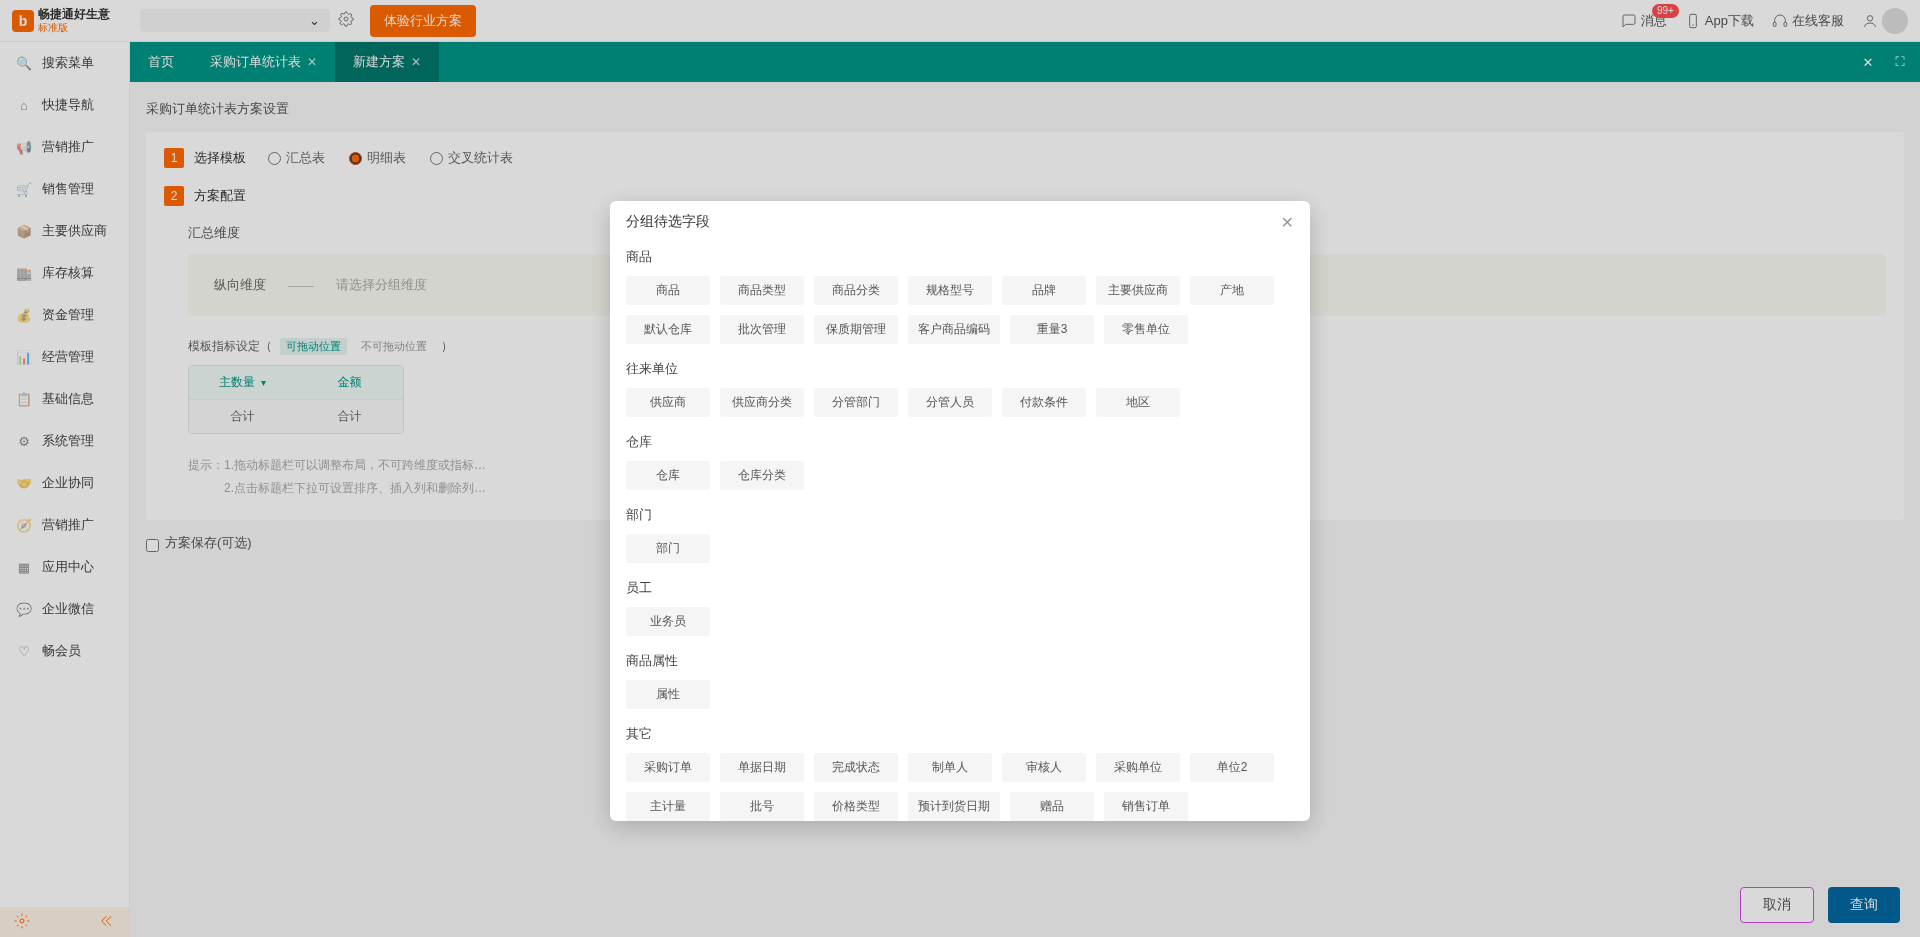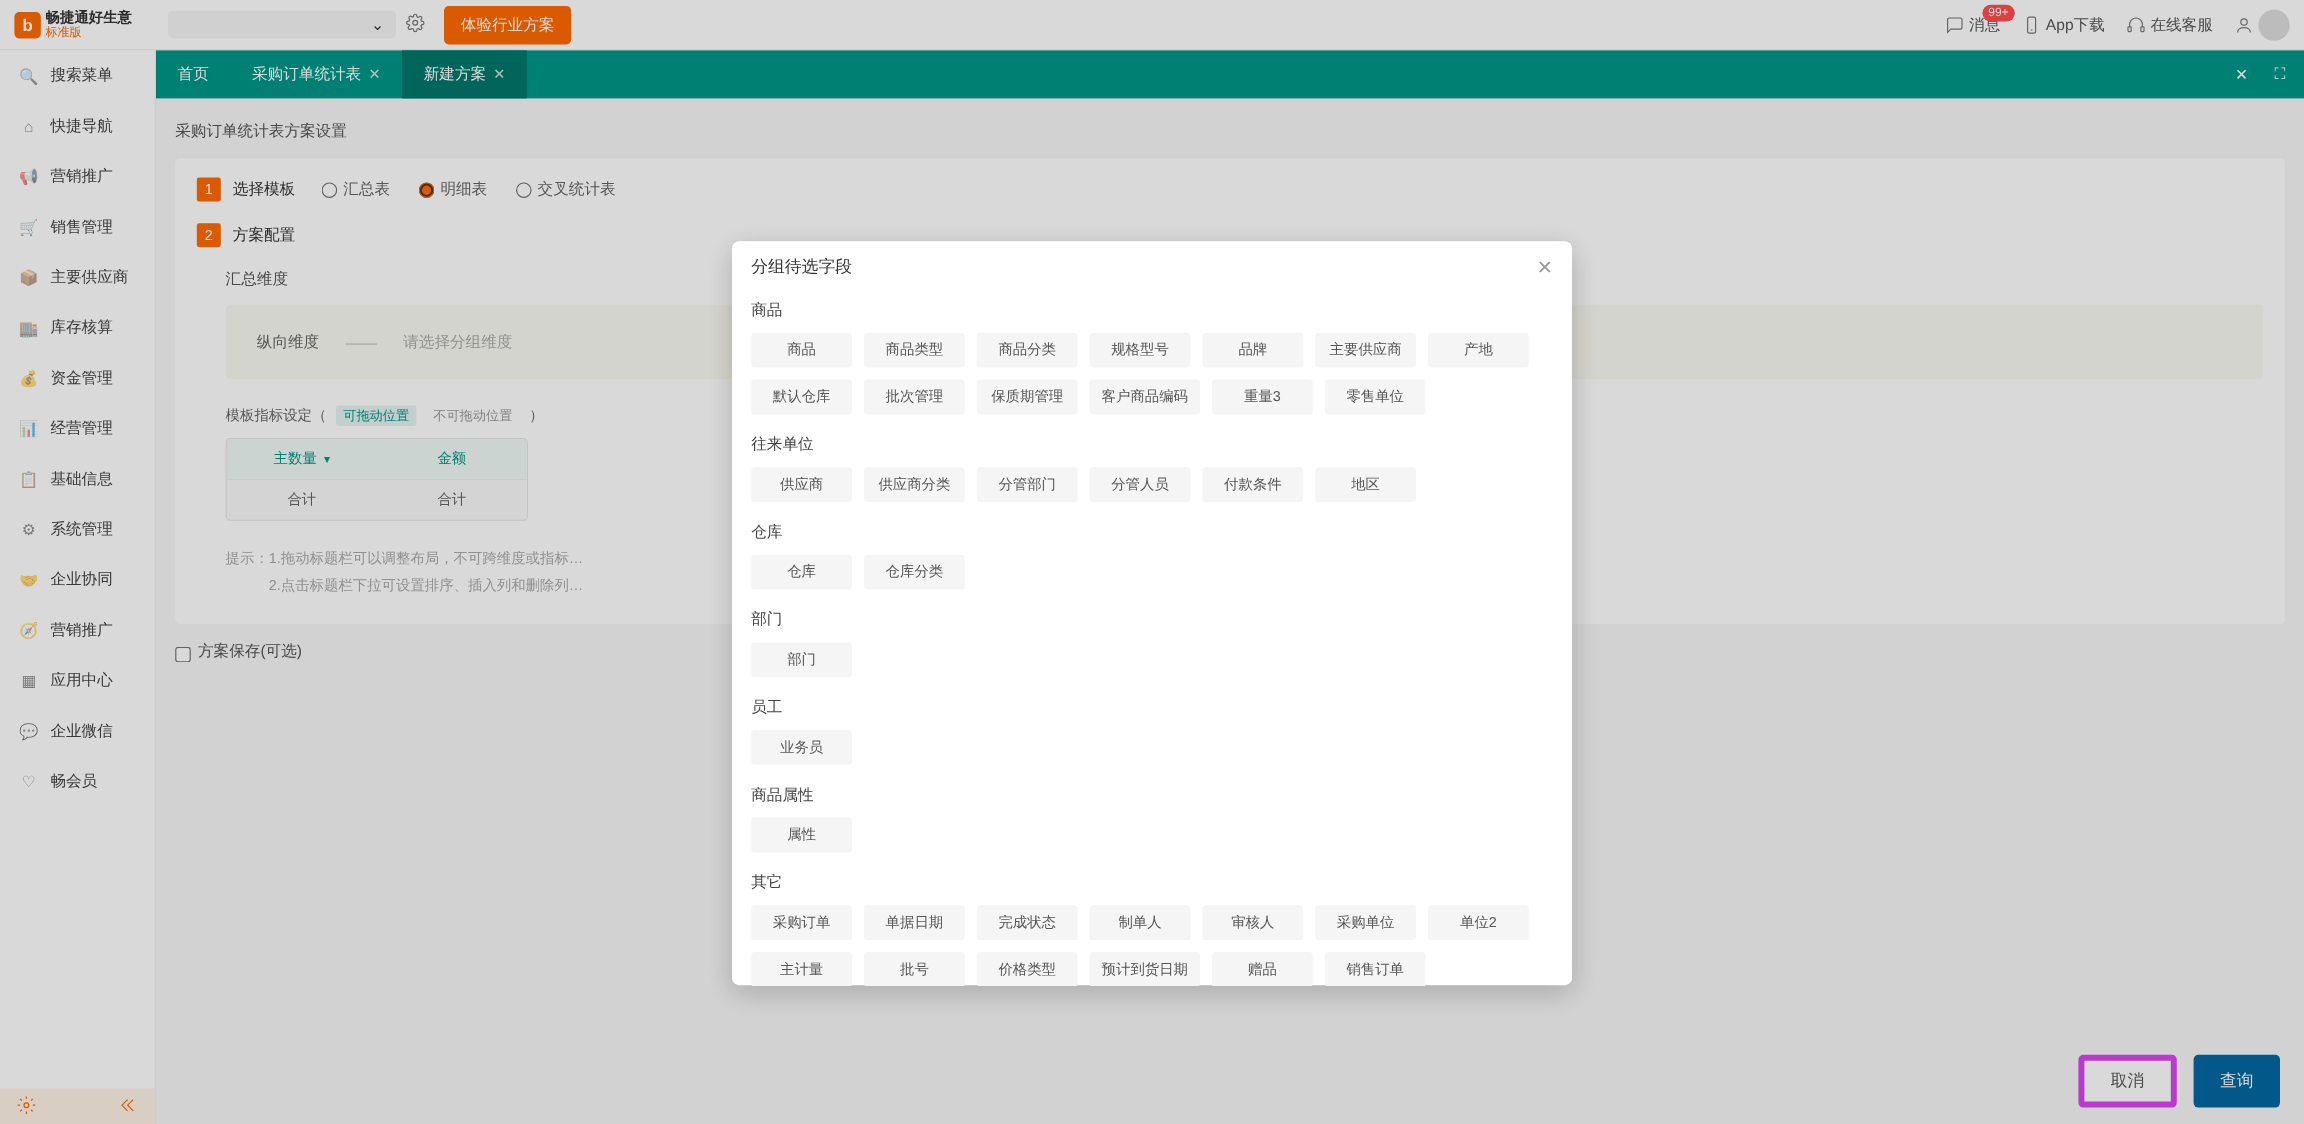--- a/index.html
+++ b/index.html
@@ -54,35 +54,35 @@
 .light-box { background: #fafaf2; padding: 22px 26px; border-radius: 4px; display: flex; align-items: center; gap: 22px; }
 .lb-label { font-size: 13px; color: #666; }
 .lb-dash { color: #bbb; }
 .lb-input { font-size: 13px; color: #aaa; }
 
 .indicator-note { display: flex; align-items: center; gap: 8px; margin: 22px 0 10px; font-size: 12px; color: #666; }
 .chip { display: inline-block; padding: 1px 6px; border-radius: 2px; font-size: 11px; }
 .chip.drag { background: #e6f4f1; color: #009688; }
 .chip.fixed { color: #999; }
 
-.mini-table { border: 1px solid #e6e6e6; border-radius: 4px; overflow: hidden; width: 252px; }
+.mini-table { border: 1px solid #e6e6e6; border-radius: 4px; overflow: hidden; width: 216px; }
 .mt-head, .mt-row { display: flex; }
 .mt-cell { flex: 1; padding: 8px 10px; font-size: 12px; text-align: center; }
 .mt-head { background: #f0faf7; color: #009688; font-weight: 500; }
 .mt-row { border-top: 1px solid #eee; background: #fafafa; color: #666; }
 .mt-head .mt-cell:first-child { position: relative; }
 .mt-caret { margin-left: 6px; color: #009688; font-size: 10px; }
 
 .tips { margin: 20px 0 4px; font-size: 12px; color: #aaa; line-height: 1.9; }
 
 .save-row { display: flex; align-items: flex-end; gap: 6px; margin-top: 14px; font-size: 13px; color: #555; }
 
 .footer-btns { position: absolute; right: 20px; bottom: 14px; display: flex; gap: 14px; }
 .btn { padding: 8px 22px; border-radius: 4px; border: none; cursor: pointer; font-size: 14px; }
-.btn-cancel { background: #fff; color: #555; border: 5px solid #d946ef; }
+.btn-cancel { background: #fff; color: #555; border: 1px solid #d946ef; }
 .btn-submit { background: #0369a1; color: #fff; }
 
 
 .modal-mask { position: fixed; inset: 0; background: rgba(0,0,0,.15); display: flex; align-items: center; justify-content: center; padding-top: 84px; }
 .modal { width: 700px; max-height: 620px; background: #fff; border-radius: 6px; box-shadow: 0 6px 24px rgba(0,0,0,.2); display: flex; flex-direction: column; }
 .modal-head { display: flex; align-items: center; justify-content: space-between; padding: 12px 16px 10px; font-size: 14px; color: #333; }
 .modal-close { cursor: pointer; color: #999; font-size: 16px; }
 .modal-body { padding: 6px 16px 12px; overflow-y: auto; overflow-x: auto; }
 .group { margin-bottom: 16px; }
 .group-title { font-size: 13px; color: #444; margin-bottom: 10px; }

